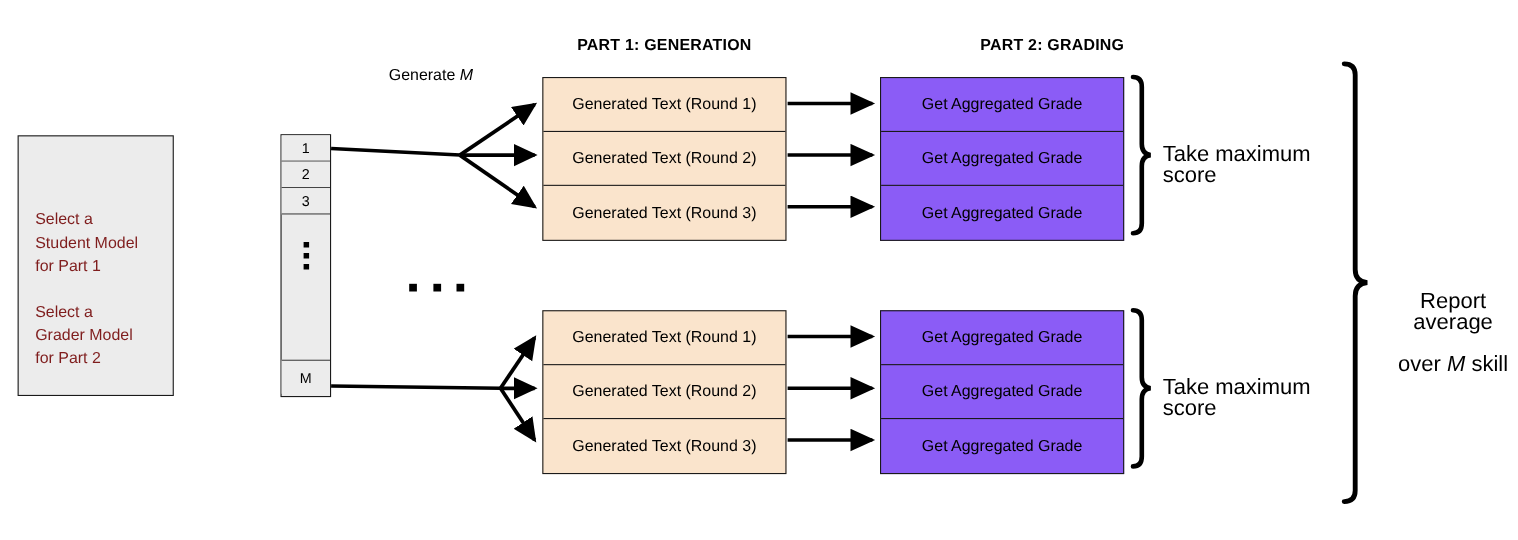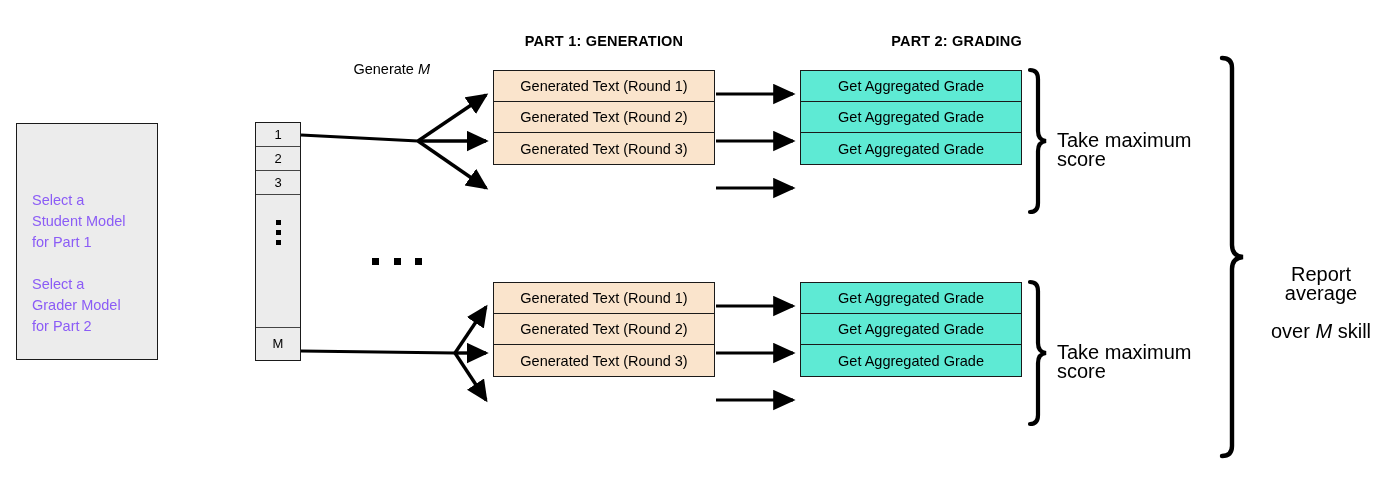--- a/index.html
+++ b/index.html
@@ -29,21 +29,21 @@
     background: #ECECEC;
     border: 1.6px solid #1a1a1a;
     box-sizing: border-box;
   }
   .model-panel-text {
     left: 32px;
     top: 190px;
     width: 130px;
     font-size: 14.5px;
     line-height: 21px;
-    color: #8b5cf6;
+    color: #7f1d1d;
     white-space: pre-line;
   }
 
   
   .combo-col {
     left: 255px;
     top: 122px;
     width: 46px;
     height: 239px;
     border: 1.6px solid #1a1a1a;
@@ -94,31 +94,31 @@
   }
   #part1-header { left: 493px; top: 33px; width: 222px; text-align: center; }
   #part2-header { left: 800px; top: 33px; width: 222px; text-align: right; }
 
   
   .stack {
     border: 1.6px solid #1a1a1a;
     box-sizing: border-box;
   }
   .stack-row {
-    height: 31px;
+    height: 49px;
     box-sizing: border-box;
     border-bottom: 1.6px solid #1a1a1a;
     display: flex;
     align-items: center;
     justify-content: center;
     font-size: 14.5px;
   }
   .stack-row:last-child { border-bottom: none; }
   .gen-stack { background: #FAE4CC; width: 222px; }
-  .grade-stack { background: #5eead4; width: 222px; }
+  .grade-stack { background: #8b5cf6; width: 222px; }
 
   #gen-stack-1  { left: 493px; top: 70px; }
   #grade-stack-1{ left: 800px; top: 70px; }
   #gen-stack-2  { left: 493px; top: 282px; }
   #grade-stack-2{ left: 800px; top: 282px; }
 
   
   .hdots {
     left: 372px;
     top: 258px;

